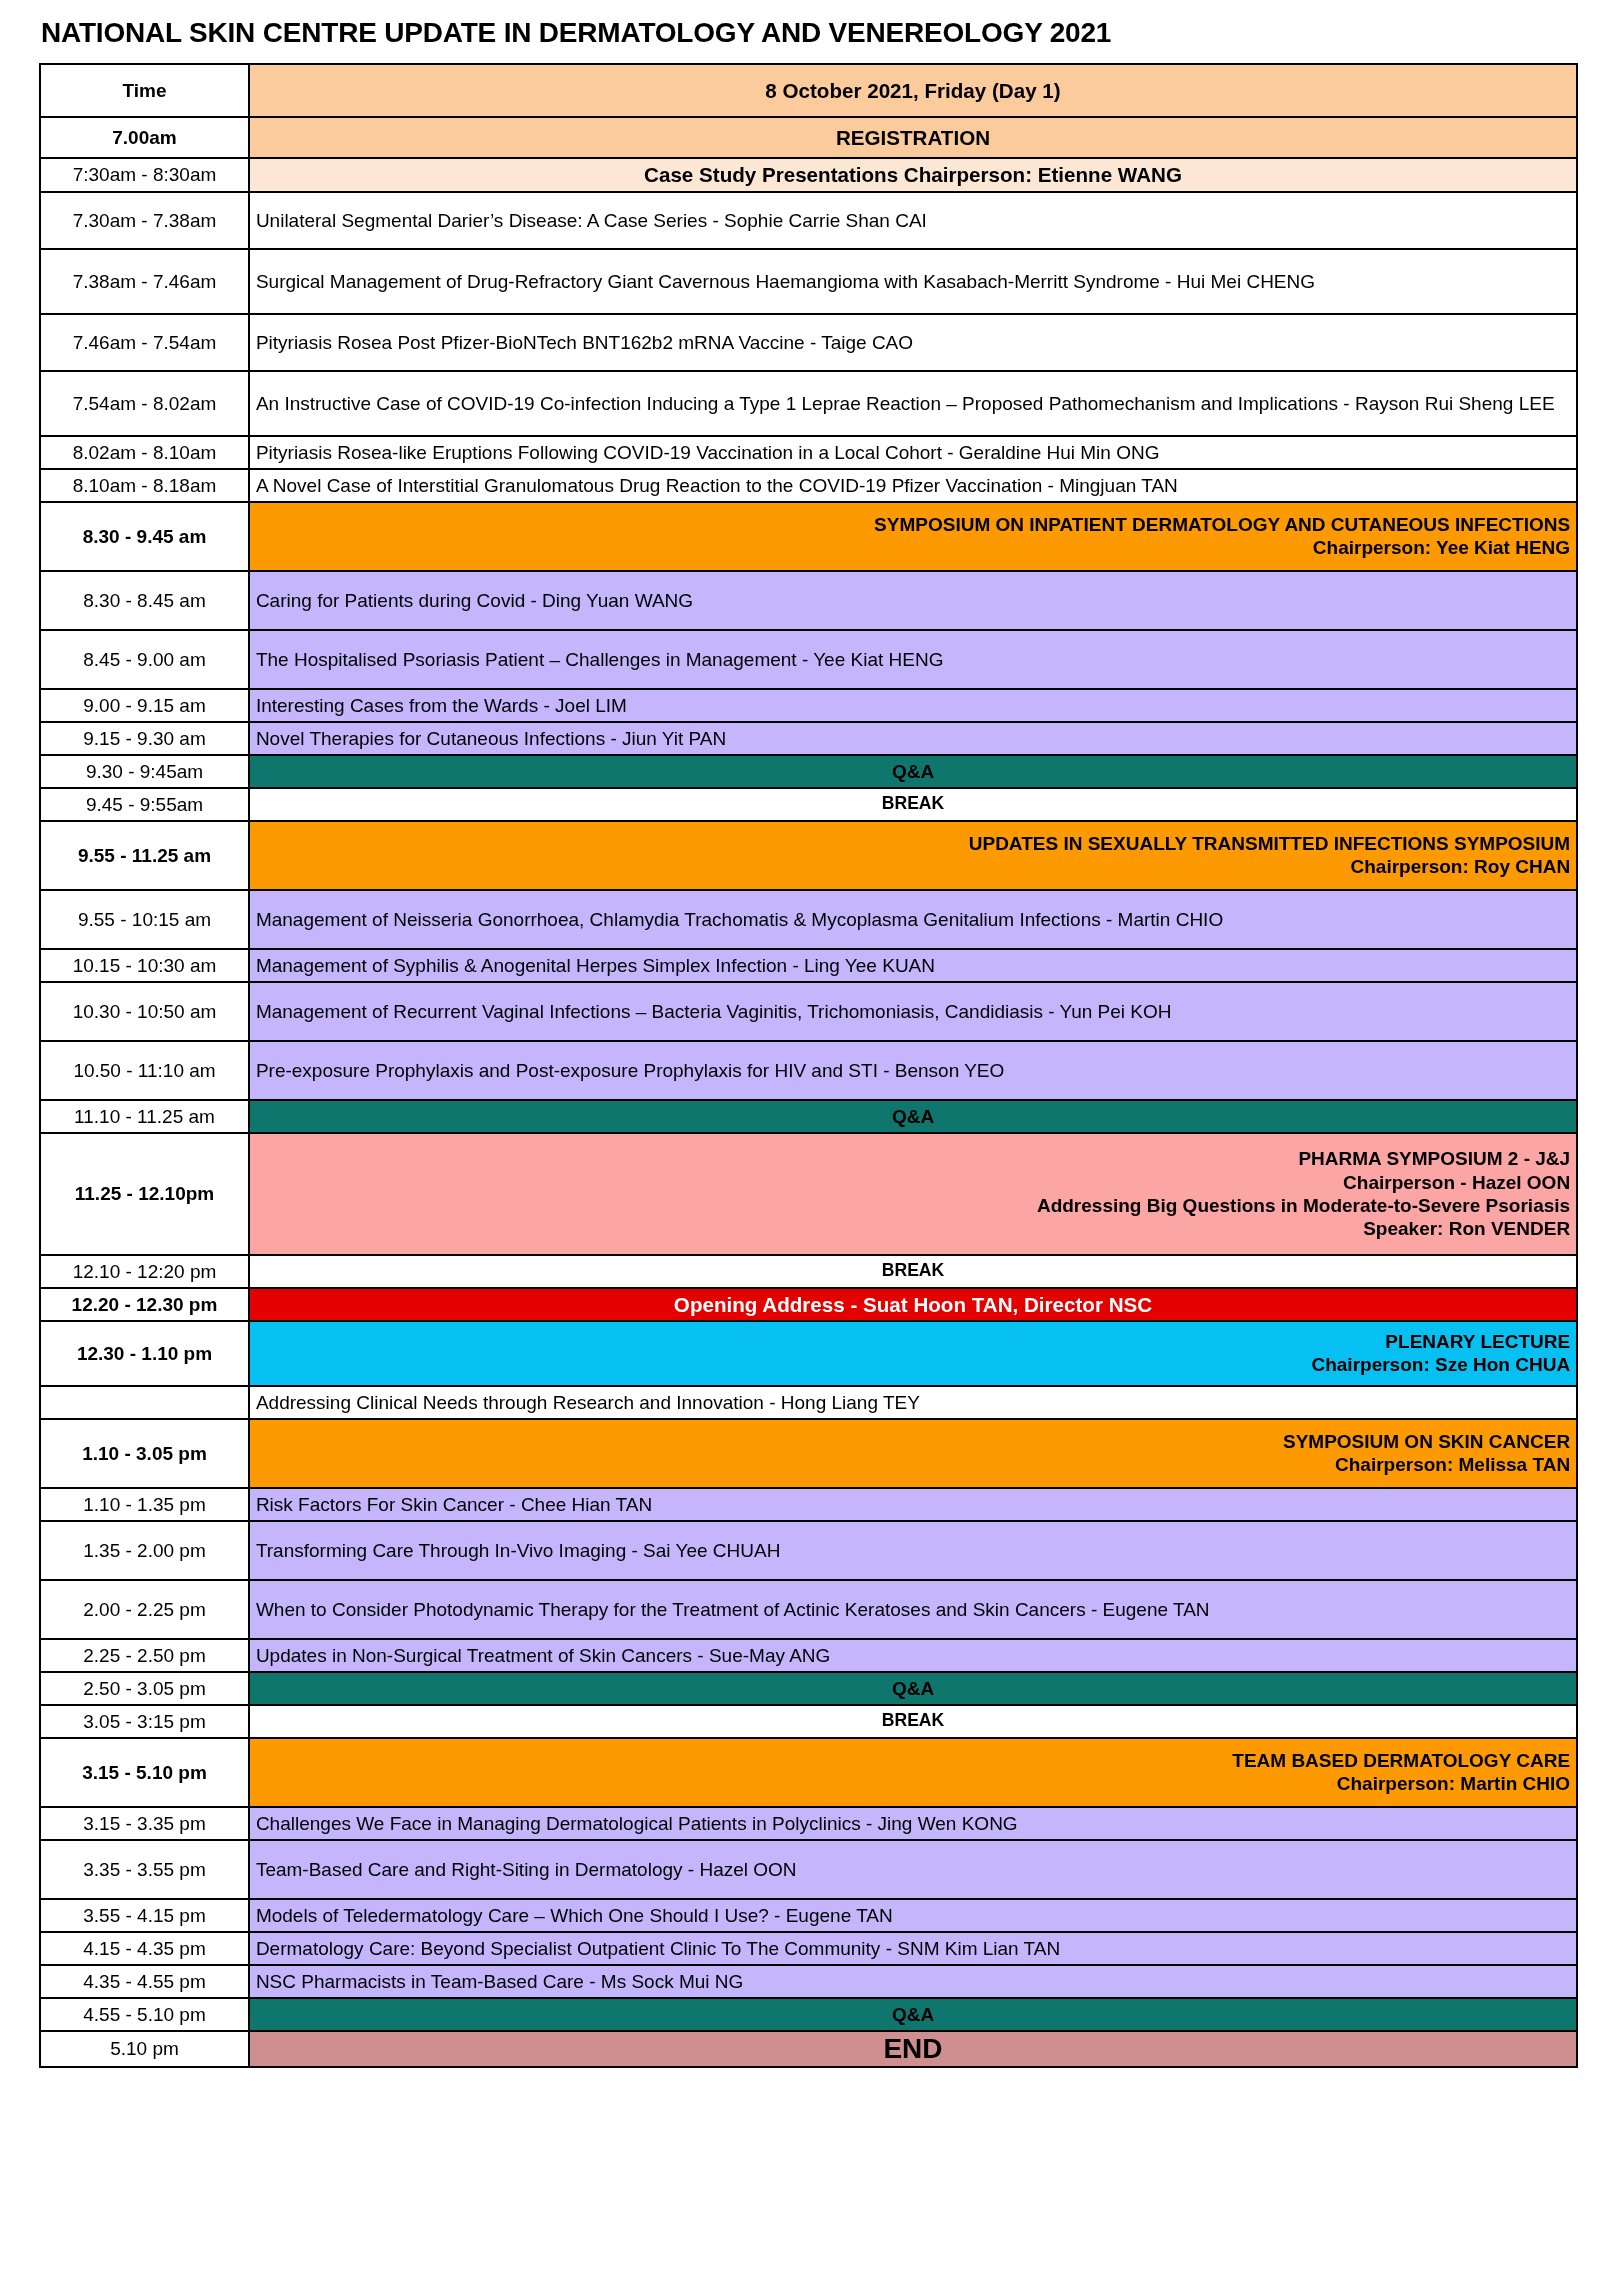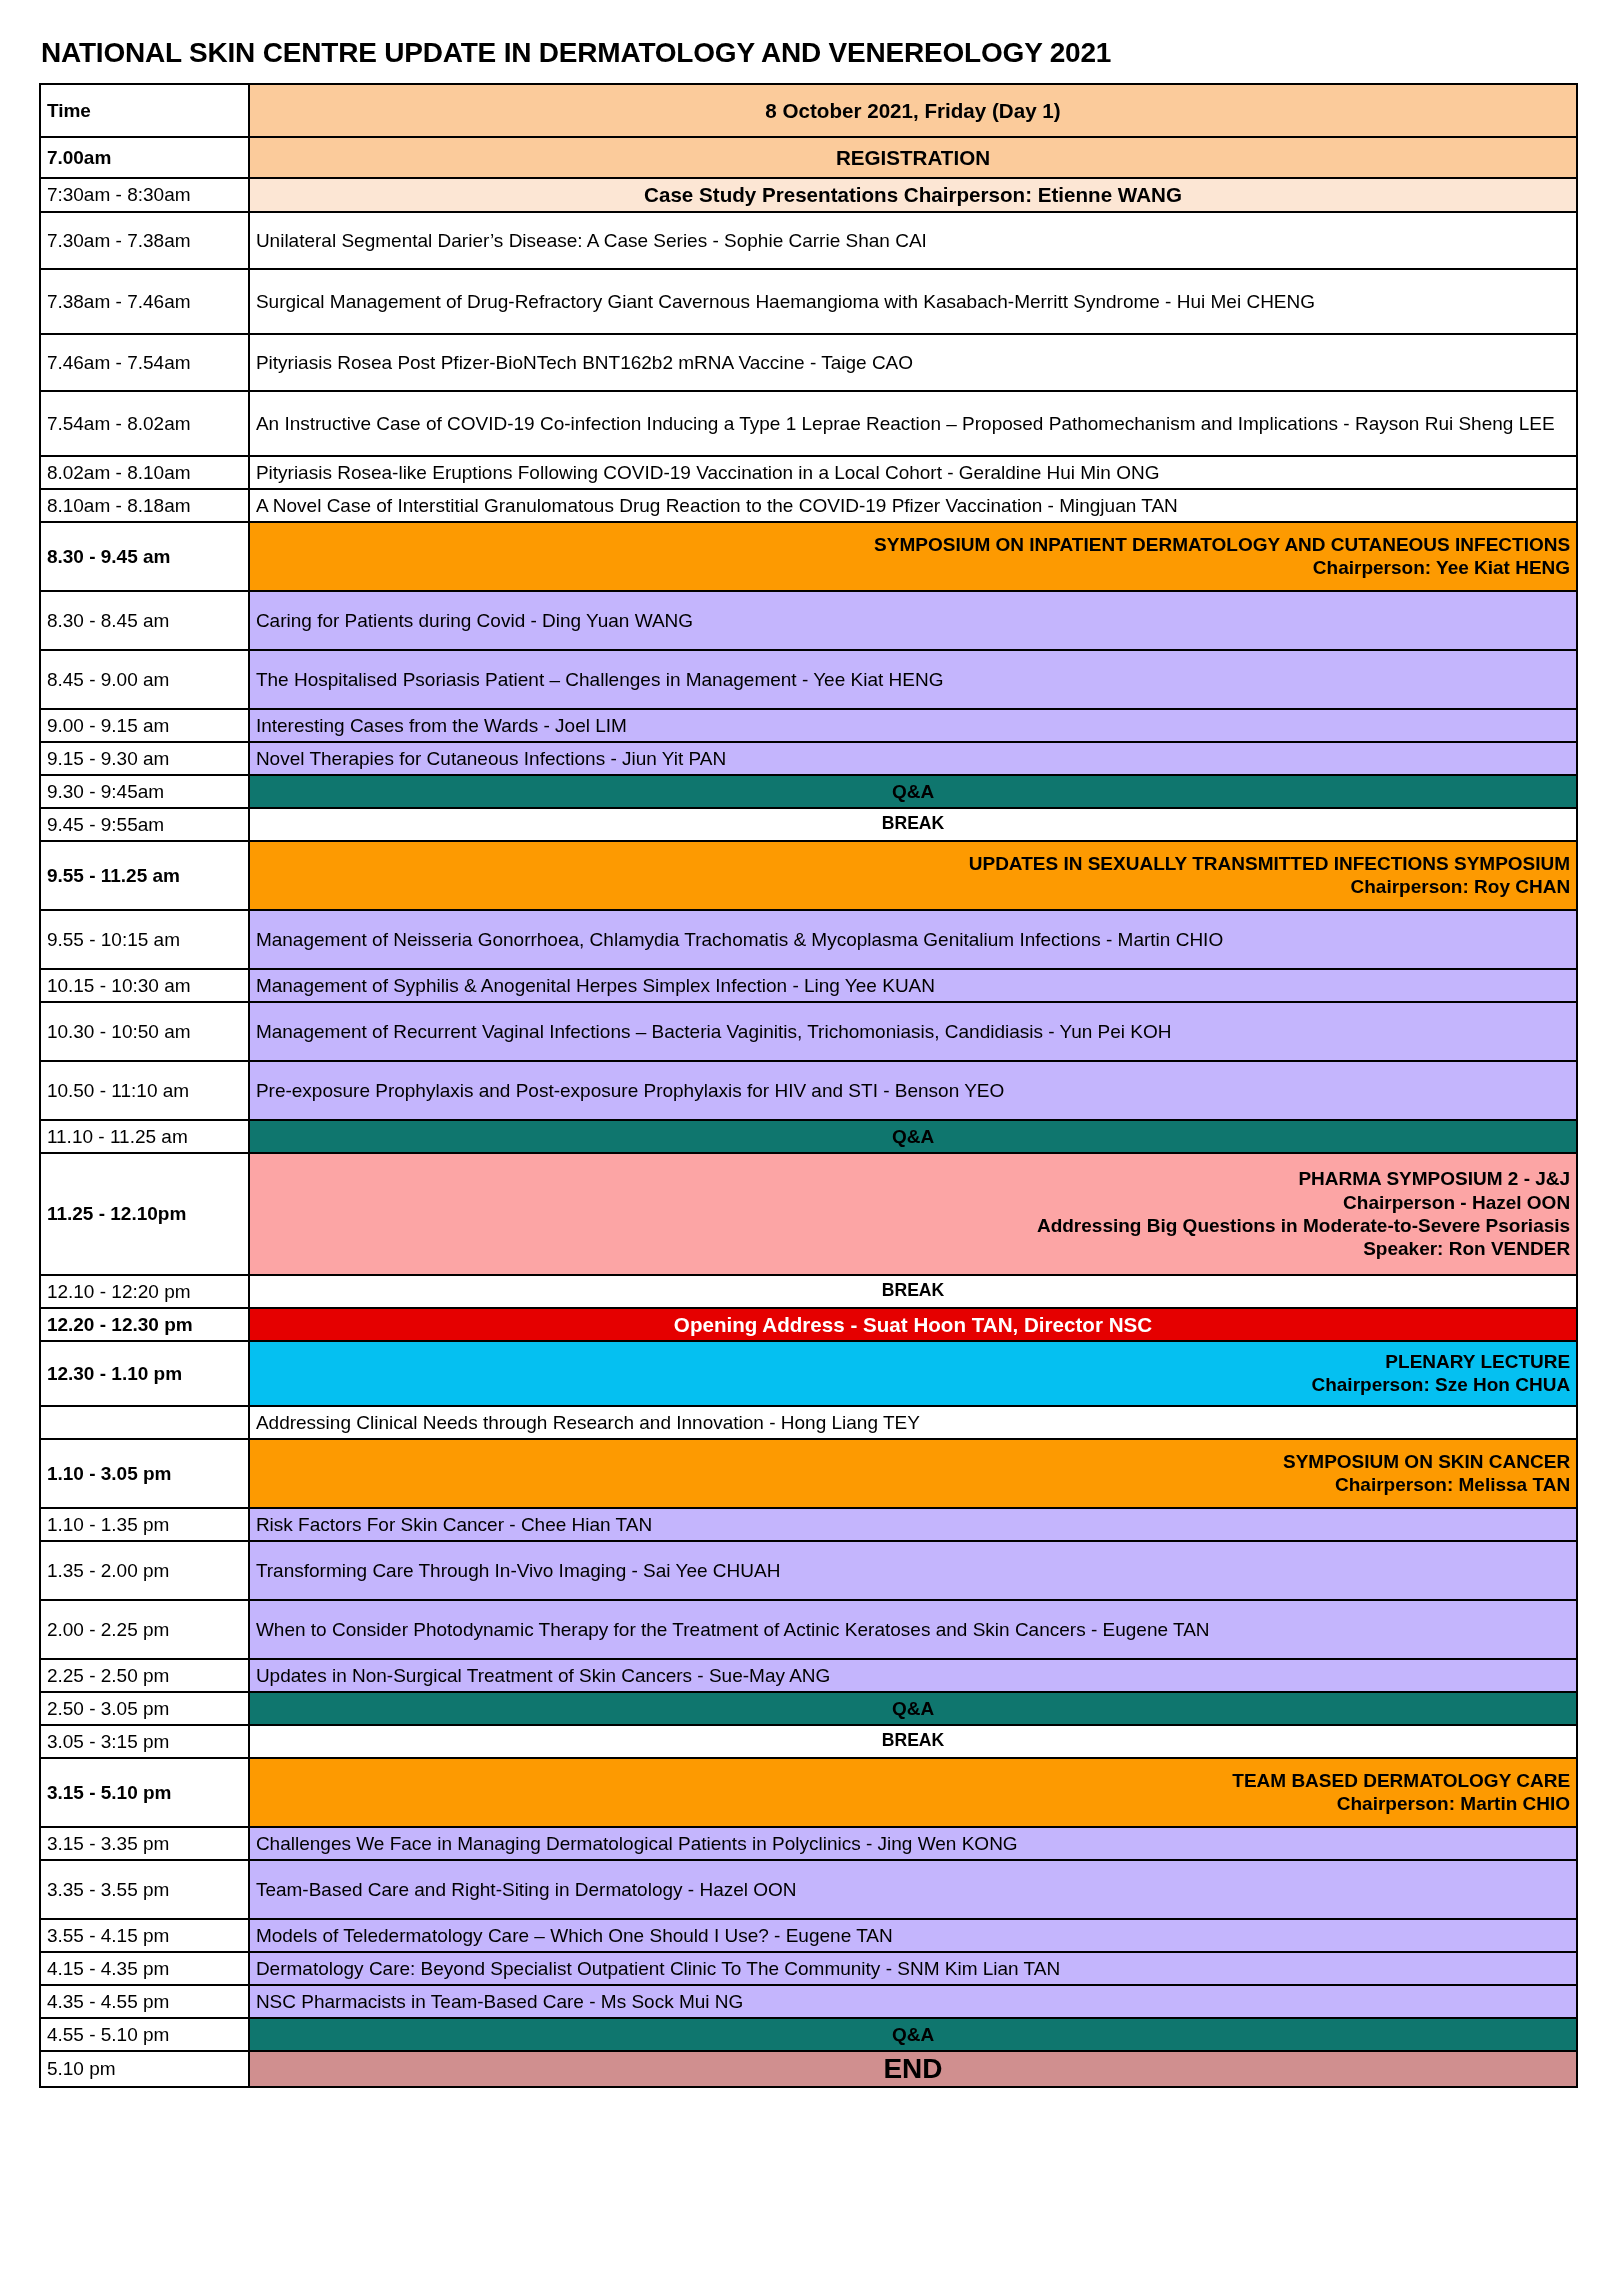--- a/index.html
+++ b/index.html
@@ -11,21 +11,21 @@
     width: 1621px;
     height: 2293px;
     font-family: "Liberation Sans", sans-serif;
     color: #000000;
     overflow: hidden;
   }
   .page {
     width: 1621px;
     height: 2293px;
     box-sizing: border-box;
-    padding: 37px 39px 0 39px;
+    padding: 17px 39px 0 39px;
     position: relative;
   }
   .doc-title {
     font-size: 28px;
     font-weight: bold;
     letter-spacing: -0.2px;
     margin: 0 0 13.7px 2px;
     white-space: nowrap;
   }
   table.sched {
@@ -39,21 +39,21 @@
     padding: 0 5.9px;
     vertical-align: middle;
     font-size: 19px;
     line-height: 1.22;
     overflow: hidden;
   }
   col.c-time { width: 209px; }
   col.c-body { width: auto; }
 
   td.time {
-    text-align: left;
+    text-align: center;
     background: #ffffff;
     font-size: 17.6px;
     white-space: nowrap;
     padding: 0 2px;
   }
   td.body {
     text-align: left;
     white-space: nowrap;
   }
   td.body.wrap { white-space: normal; }

